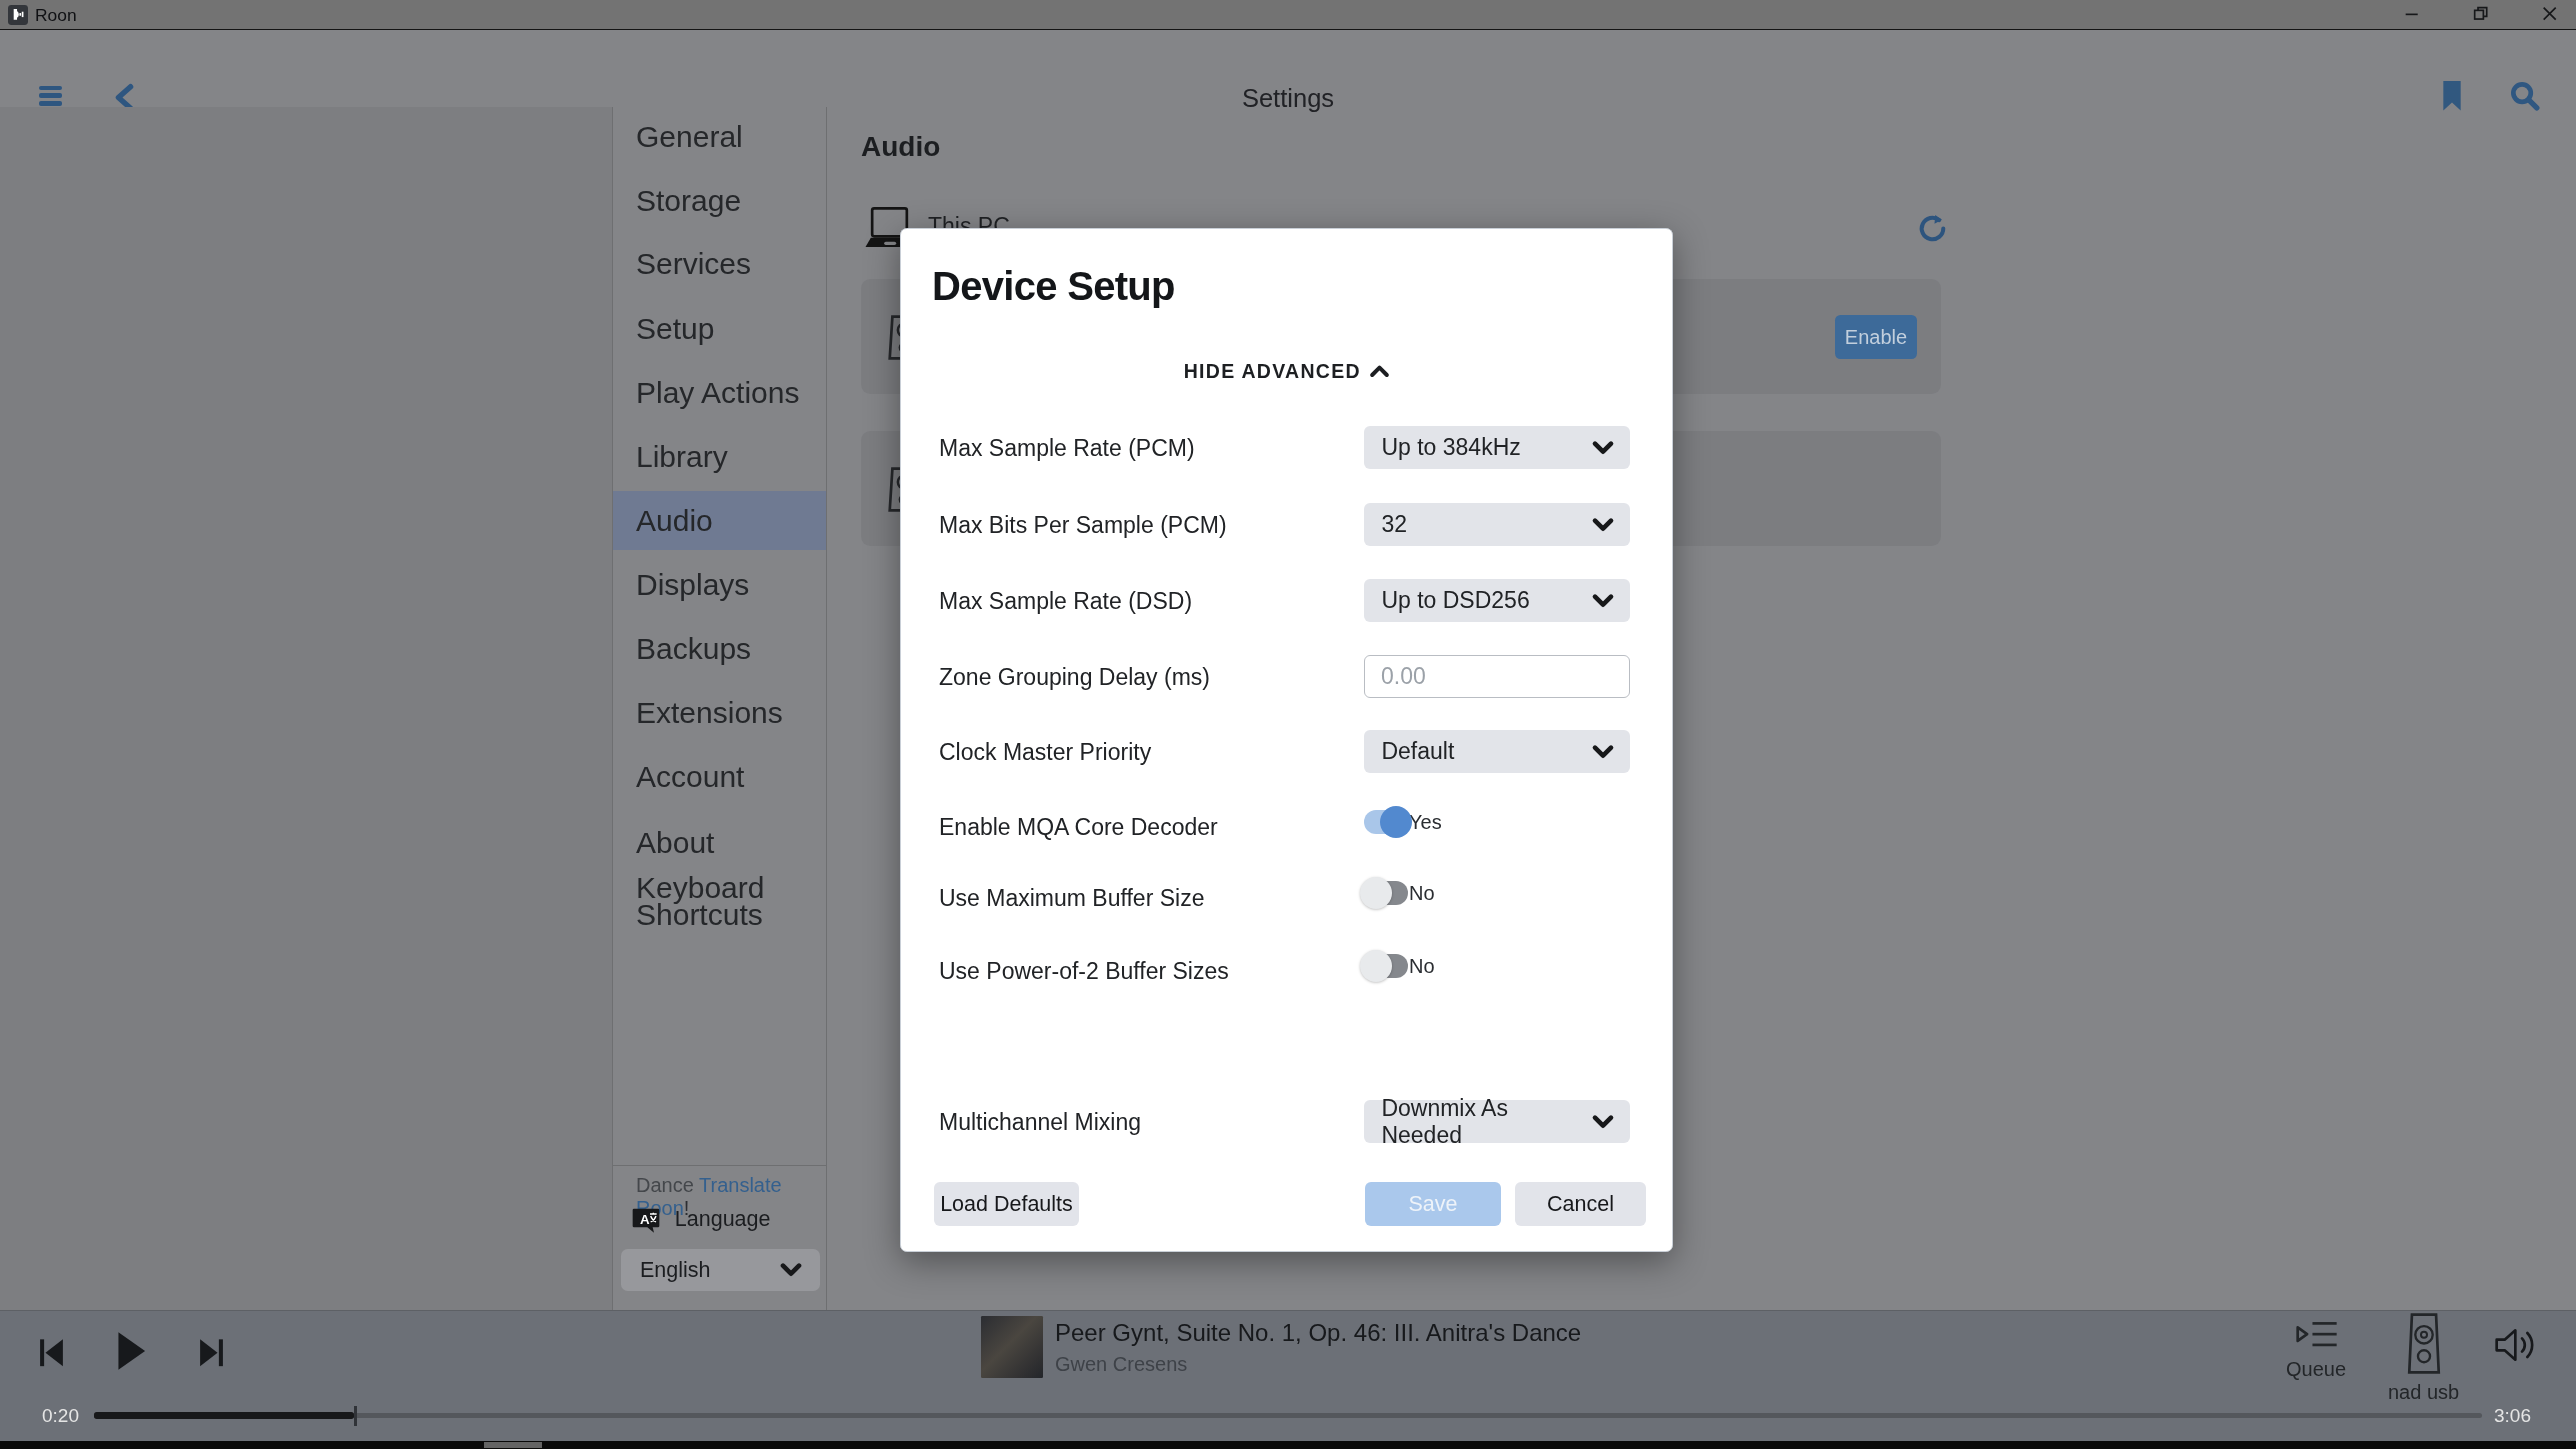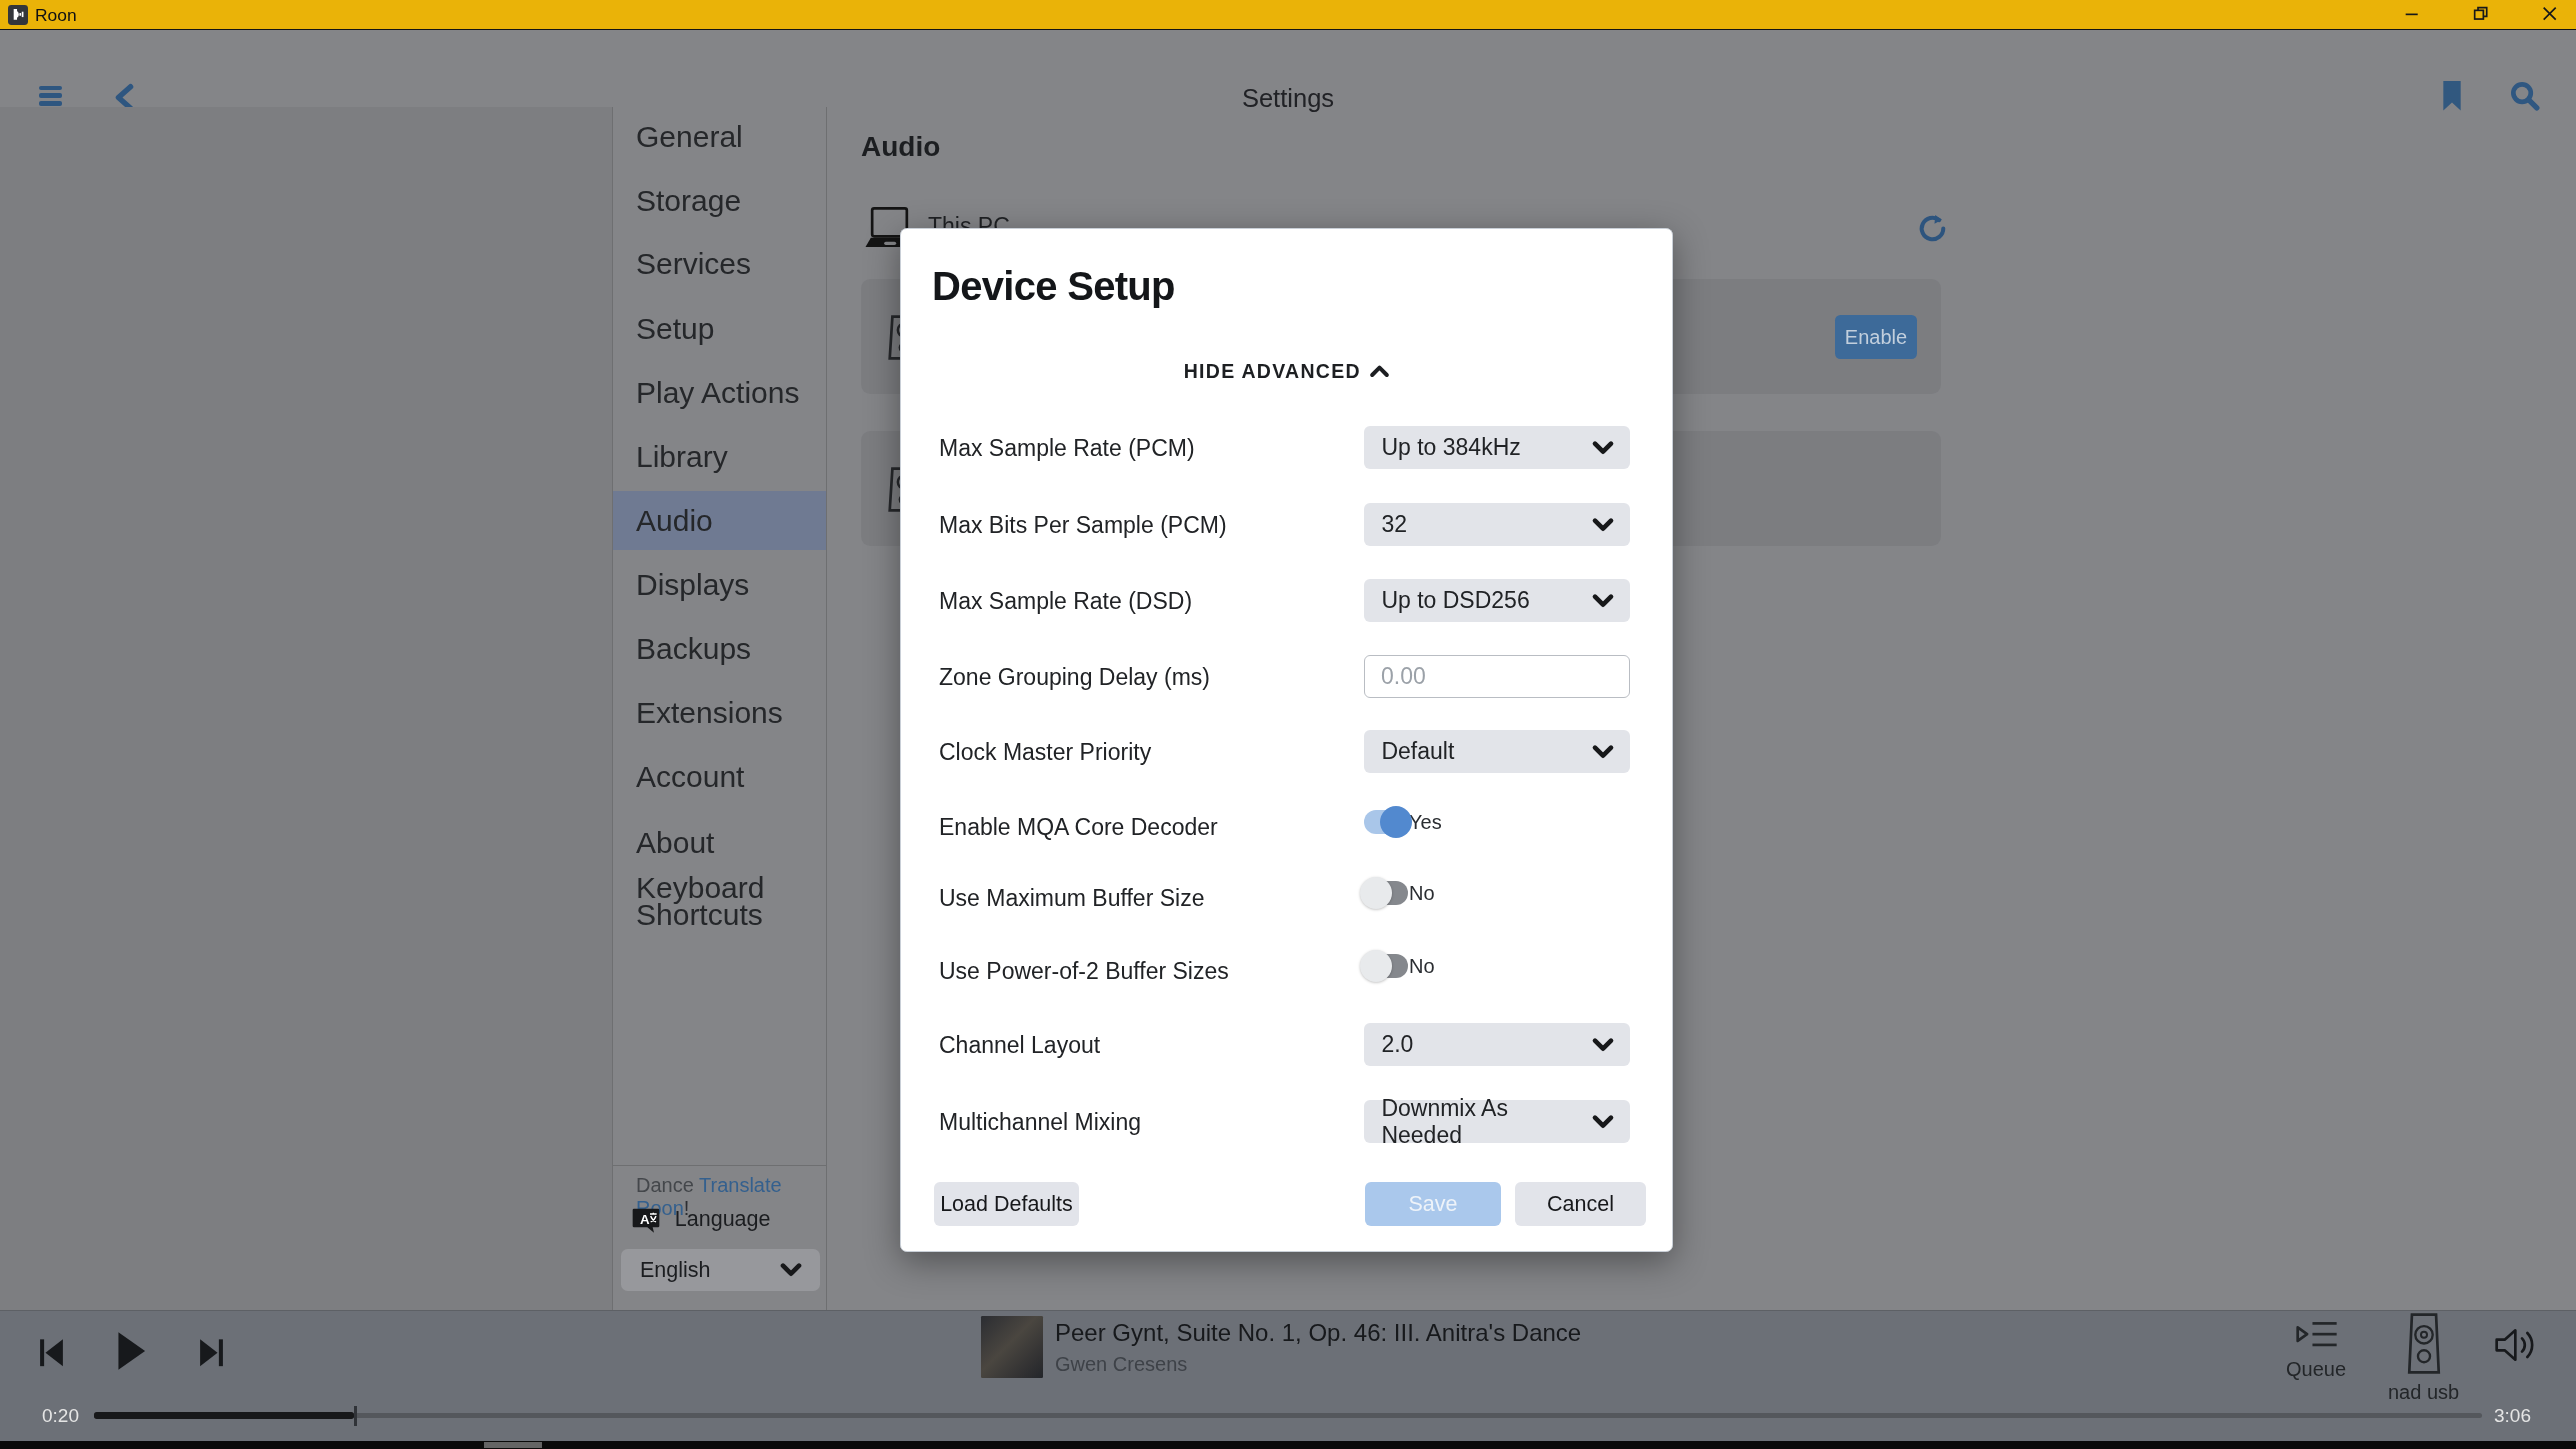--- a/index.html
+++ b/index.html
@@ -6,21 +6,21 @@
   html,body { width:2576px; height:1449px; }
   body {
     position:relative; overflow:hidden;
     font-family:"Liberation Sans", sans-serif;
     background:#848588;
   }
   .abs { position:absolute; }
 
   
   .titlebar { position:absolute; left:0; top:0; width:2576px; height:29.5px;
-    background:#eab308; border-bottom:1.3px solid #141414; z-index:50; }
+    background:#737373; border-bottom:1.3px solid #141414; z-index:50; }
   .roon-logo { position:absolute; left:8px; top:4.7px; width:20px; height:20px;
     background:#33363b; border-radius:3.4px; display:flex; align-items:center; justify-content:center; }
   .titlebar-title { position:absolute; left:35px; top:5.4px; font-size:17.4px; color:#101114; }
   .winbtn { position:absolute; top:0; width:47px; height:28px; display:flex;
     align-items:center; justify-content:center; color:#17181a; font-size:17.4px; }
   .winbtn svg { display:block; }
 
   
   .navbar { position:absolute; left:0; top:29.5px; width:2576px; height:78px; background:#848588; }
   .hamburger { position:absolute; left:39px; top:56px; width:23px; height:20px;
@@ -316,29 +316,20 @@
     <div class="m-label">Use Power-of-2 Buffer Sizes</div>
     <div class="toggle-wrap">
       <div class="toggle off">
         <div class="track"></div>
           <div class="knob"></div>
       </div>
       <div class="toggle-label">No</div>
     </div>
   </div>
 
-  <div class="m-row" style="top:794px;">
-    <div class="m-label">Channel Layout</div>
-    <div class="m-select">
-      <span class="val">2.0</span>
-      <svg class="chev" width="20" height="13.4" viewBox="0 0 30 20">
-          <polyline points="3,4 15,16 27,4" fill="none" stroke="#17181a" stroke-width="7" stroke-linecap="round" stroke-linejoin="round"></polyline>
-        </svg>
-    </div>
-  </div>
 
   <div class="m-row" style="top:871px;">
     <div class="m-label">Multichannel Mixing</div>
     <div class="m-select">
       <span class="val">Downmix As Needed</span>
       <svg class="chev" width="20" height="13.4" viewBox="0 0 30 20">
           <polyline points="3,4 15,16 27,4" fill="none" stroke="#17181a" stroke-width="7" stroke-linecap="round" stroke-linejoin="round"></polyline>
         </svg>
     </div>
   </div>

